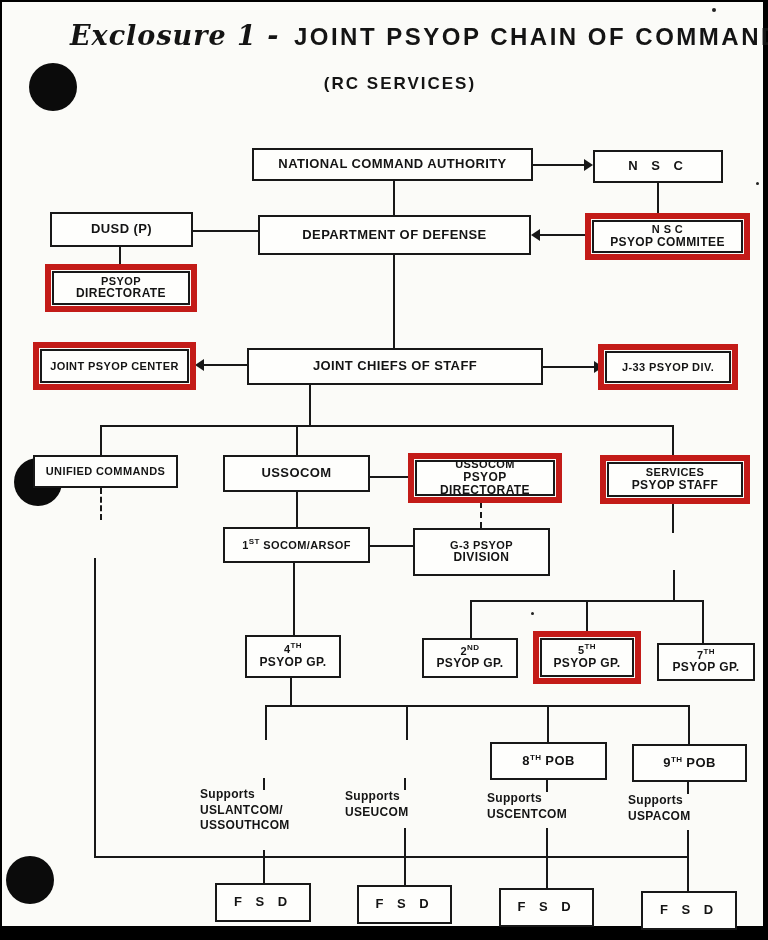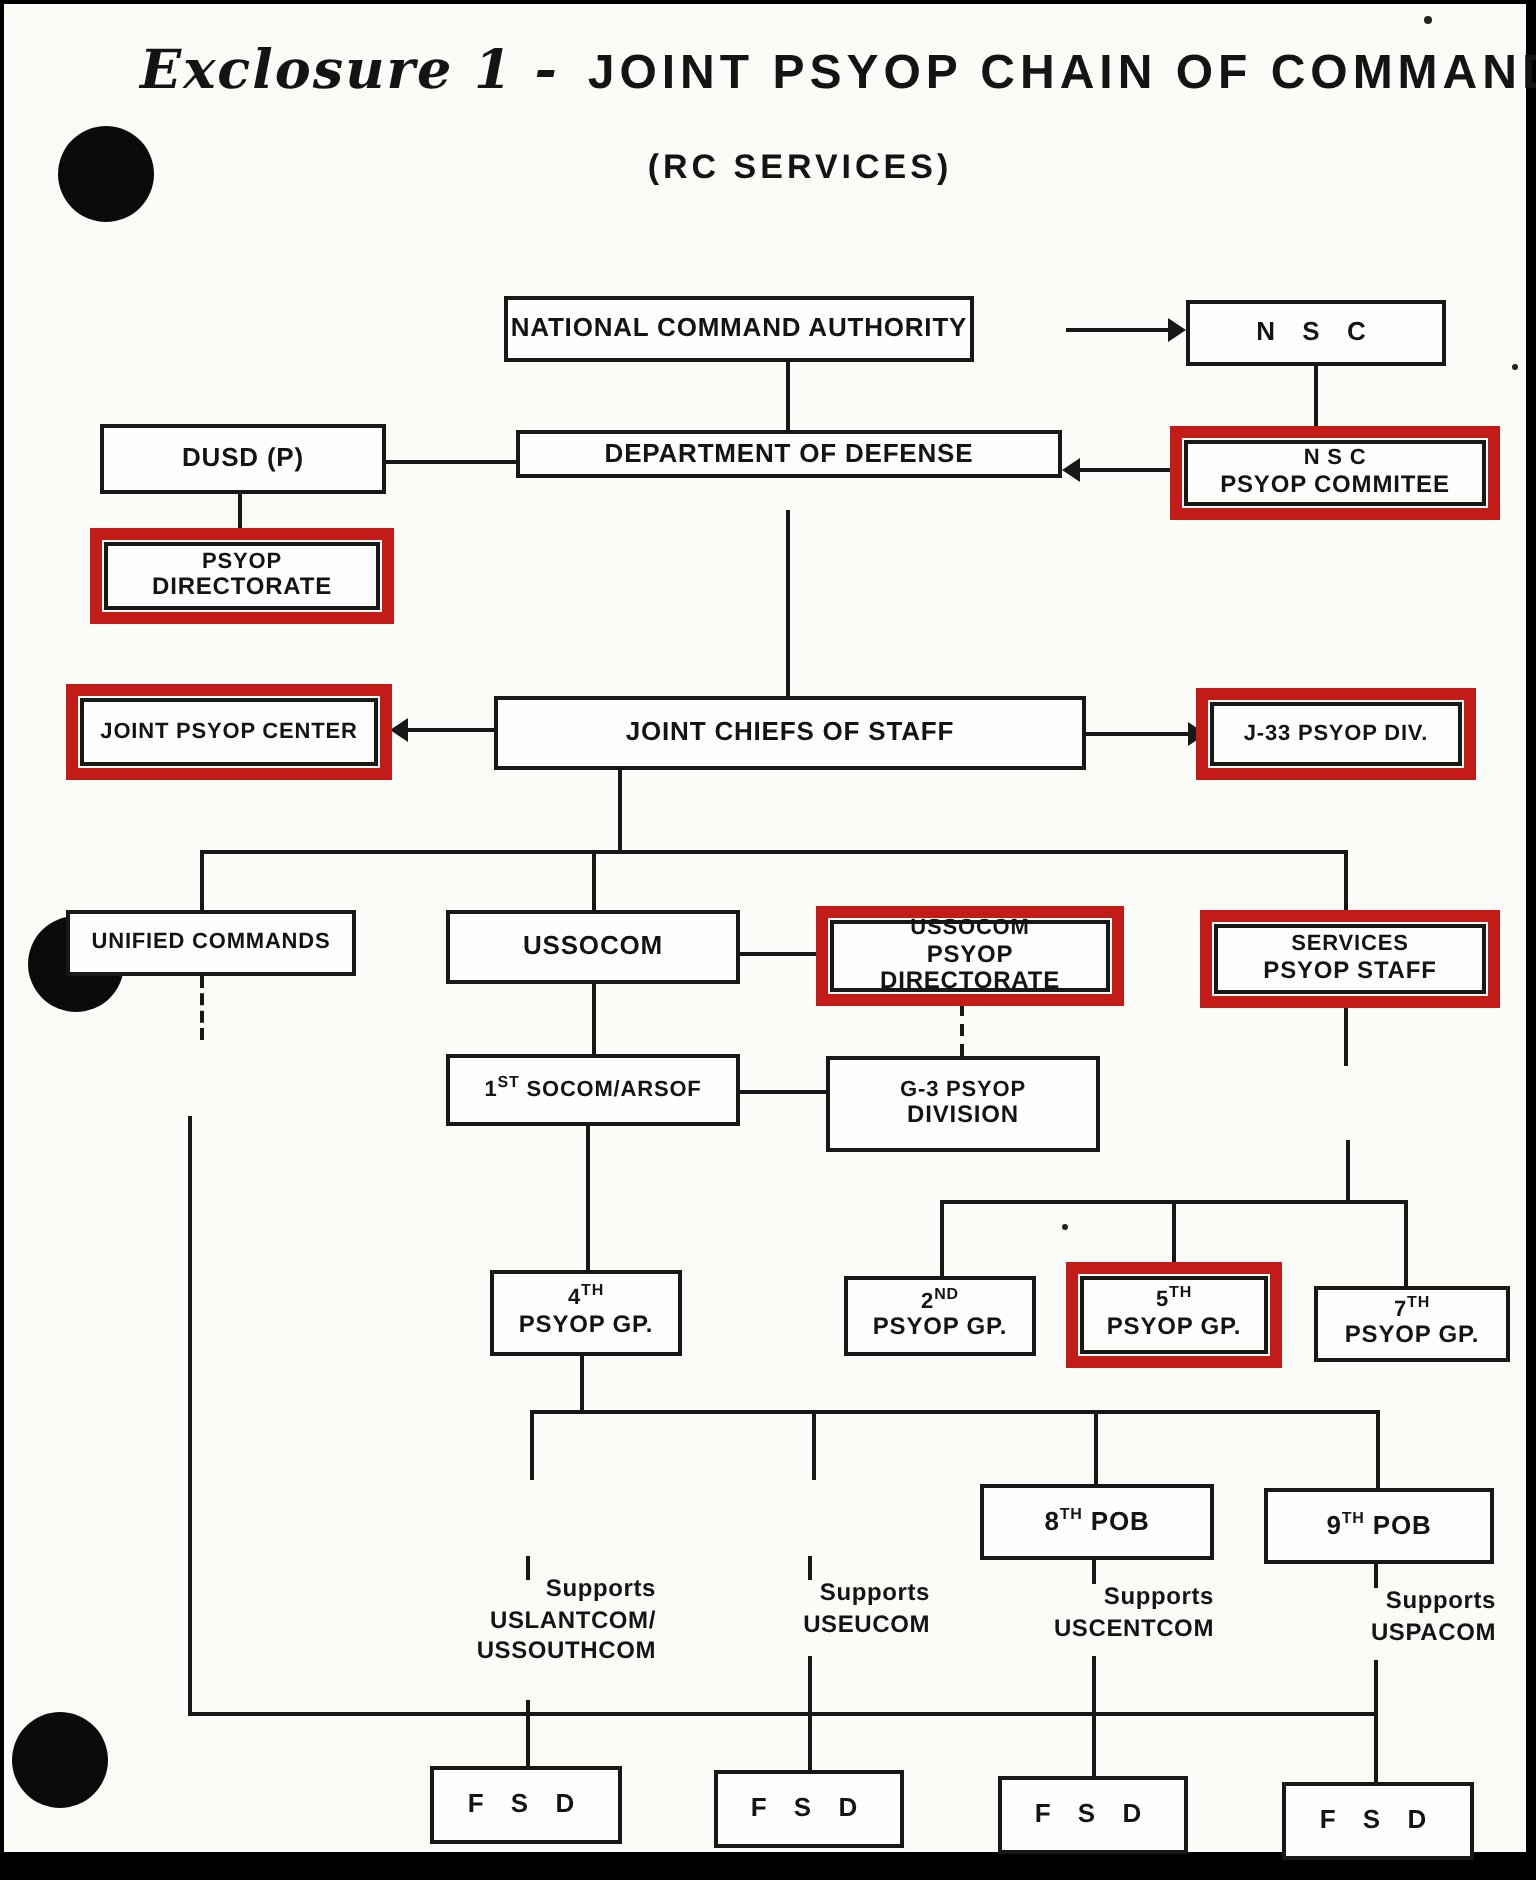--- a/index.html
+++ b/index.html
@@ -29,21 +29,21 @@
   
   .ln{position:absolute;background:#181818;}
   .ln.h{height:2px;}
   .ln.v{width:2px;}
   .ln.dash{background:transparent;border-left:2px dashed #181818;width:0;}
   .arr{position:absolute;width:0;height:0;}
   .arr.right{border-top:6px solid transparent;border-bottom:6px solid transparent;border-left:9px solid #181818;}
   .arr.left{border-top:6px solid transparent;border-bottom:6px solid transparent;border-right:9px solid #181818;}
 
   
-  .supports{position:absolute;text-align:right;font-weight:700;font-size:12px;line-height:1.3;letter-spacing:.3px;}
+  .supports{position:absolute;text-align:left;font-weight:700;font-size:12px;line-height:1.3;letter-spacing:.3px;}
 
   .punch{position:absolute;width:48px;height:48px;border-radius:50%;background:#0b0b0b;}
   .speck{position:absolute;background:#222;border-radius:50%;}
 </style>
 </head>
 <body>
 
 <div class="frame">
 <div class="page"></div>
 <div class="stage">
@@ -102,31 +102,31 @@
   <div class="ln v" style="left:263px;top:850px;height:33px"></div>
   <div class="ln v" style="left:404px;top:778px;height:12px"></div>
   <div class="ln v" style="left:404px;top:828px;height:57px"></div>
   <div class="ln v" style="left:546px;top:780px;height:12px"></div>
   <div class="ln v" style="left:546px;top:828px;height:60px"></div>
   <div class="ln v" style="left:687px;top:782px;height:12px"></div>
   <div class="ln v" style="left:687px;top:830px;height:61px"></div>
   <div class="ln v" style="left:94px;top:558px;height:300px"></div>
   <div class="ln h" style="left:94px;top:856px;width:595px"></div>
 
-  <div class="node" style="left:252px;top:148px;width:235px;height:33px">
+  <div class="node" style="left:252px;top:148px;width:281px;height:33px">
     <span>NATIONAL COMMAND AUTHORITY</span>
   </div>
   <div class="node" style="left:593px;top:150px;width:130px;height:33px">
     <span class="spread">N S C</span>
   </div>
 
   <div class="node" style="left:50px;top:212px;width:143px;height:35px">
     <span>DUSD (P)</span>
   </div>
-  <div class="node" style="left:258px;top:215px;width:273px;height:24px">
+  <div class="node" style="left:258px;top:215px;width:273px;height:40px">
     <span>DEPARTMENT OF DEFENSE</span>
   </div>
   <div class="hl" style="left:585px;top:213px;width:165px;height:47px">
     <div class="node">
       <span class="small">N S C</span>
       <span class="l2">PSYOP COMMITEE</span>
     </div>
   </div>
 
   <div class="hl" style="left:33px;top:342px;width:163px;height:48px">

